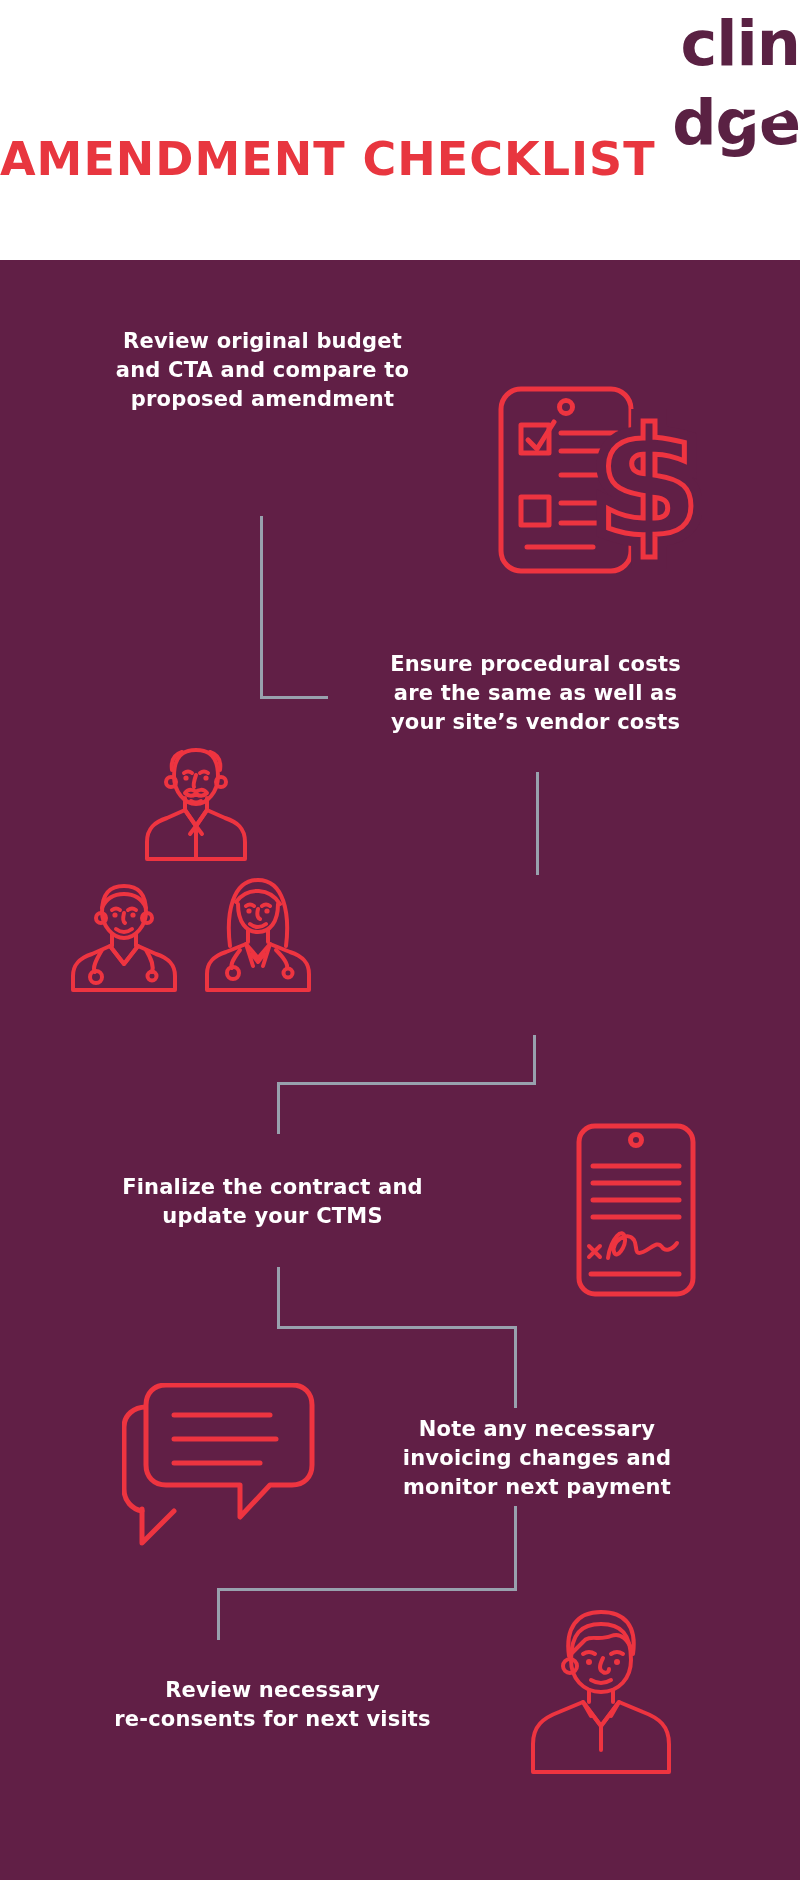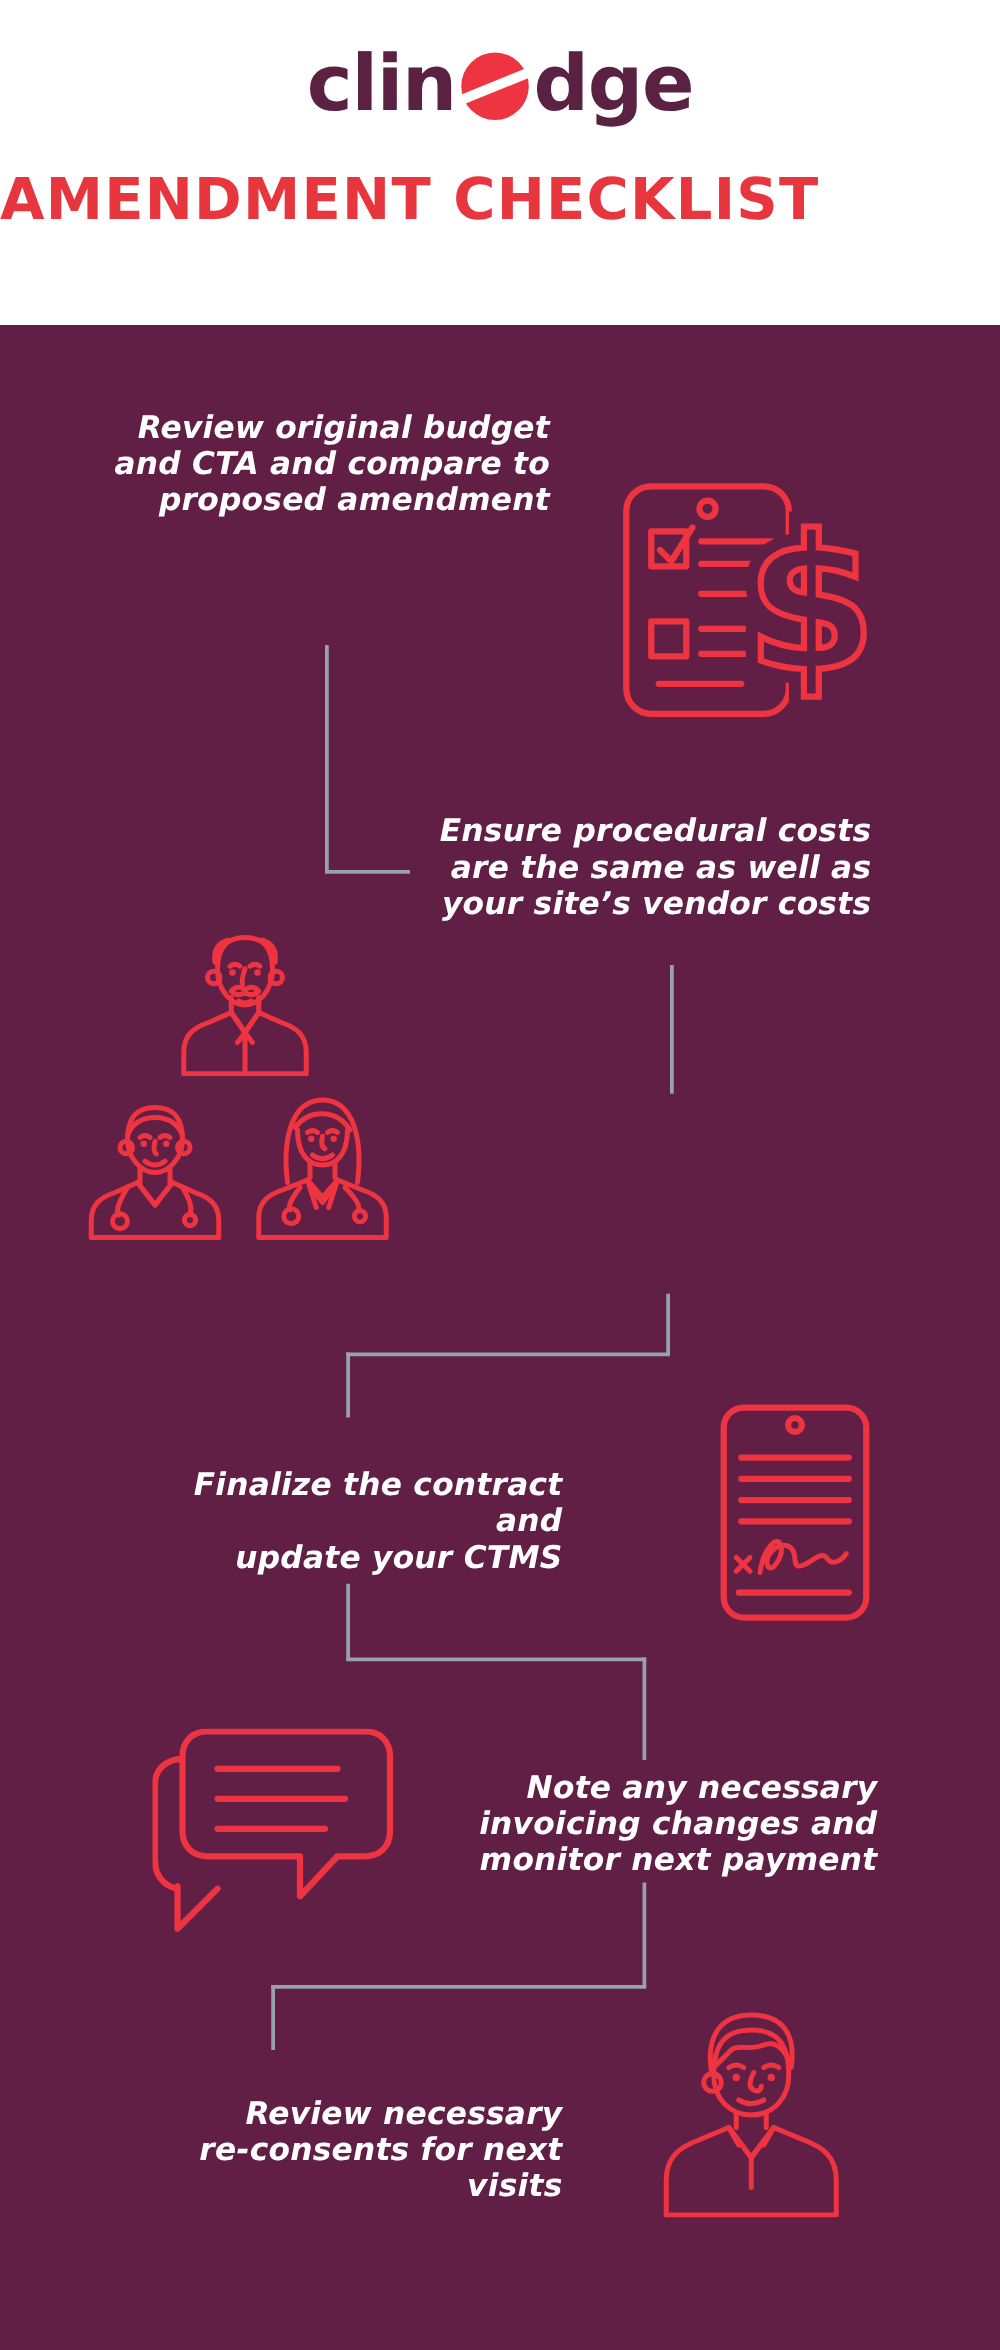--- a/index.html
+++ b/index.html
@@ -8,32 +8,32 @@
     --icon-red:#EE3440;
     --logo-purple:#5A2143;
     --title-red:#E8363F;
     --connector-gray:#98A1AE;
     --text-white:#FFFFFF;
   }
   *{box-sizing:border-box;}
   body{margin:0;background:#777;font-family:"DejaVu Sans","Liberation Sans",sans-serif;}
   .page{position:relative;width:800px;height:1880px;margin:0 auto;background:var(--background);overflow:hidden;}
   .header{position:absolute;left:0;top:0;width:800px;height:260px;background:var(--header-background);}
-  .logo{position:absolute;top:27px;left:0;width:100%;height:78px;display:flex;align-items:center;justify-content:center;
-        font-size:62px;font-weight:bold;color:var(--logo-purple);letter-spacing:-1px;}
+  .logo{position:absolute;top:44px;left:0;width:100%;height:78px;display:flex;align-items:flex-end;justify-content:center;
+        font-size:62px;font-weight:bold;color:var(--logo-purple);letter-spacing:-1px;flex-direction:column;}
   .logo-mark{position:relative;display:inline-block;width:54px;height:54px;margin:6px 4px 0 4px;
         background:var(--icon-red);border-radius:50%;}
   .logo-mark::after{content:"";position:absolute;left:-6px;top:23px;width:66px;height:8px;background:var(--header-background);
         border-radius:4px;transform:rotate(-22deg);}
   .page-title{position:absolute;top:132px;left:0;width:100%;
         font-size:46px;font-weight:800;letter-spacing:1px;color:var(--title-red);}
-  .step-text{position:absolute;color:var(--text-white);font-size:25px;font-weight:600;line-height:29px;
-        text-align:right;white-space:pre-line;letter-spacing:0.2px;font-style:italic;}
+  .step-text{position:absolute;color:var(--text-white);font-size:21px;font-weight:600;line-height:29px;
+        text-align:center;white-space:pre-line;letter-spacing:0.2px;}
   #step1-text{left:85px;top:327px;width:355px;}
-  #step2-text{left:342px;top:650px;width:355px;}
+  #step2-text{left:358px;top:650px;width:355px;}
   #step3-text{left:350px;top:915px;width:370px;}
   #step4-text{left:95px;top:1173px;width:355px;}
   #step5-text{left:372px;top:1415px;width:330px;}
   #step6-text{left:95px;top:1676px;width:355px;}
   .conn{position:absolute;background:var(--connector-gray);}
   .icon{position:absolute;color:var(--icon-red);}
   .icon svg{display:block;width:100%;height:100%;}
   #icon-clipboard{left:497px;top:385px;width:205px;height:190px;}
   #icon-older-man{left:141px;top:746px;width:110px;height:115px;}
   #icon-doc-male{left:68px;top:880px;width:112px;height:112px;}

